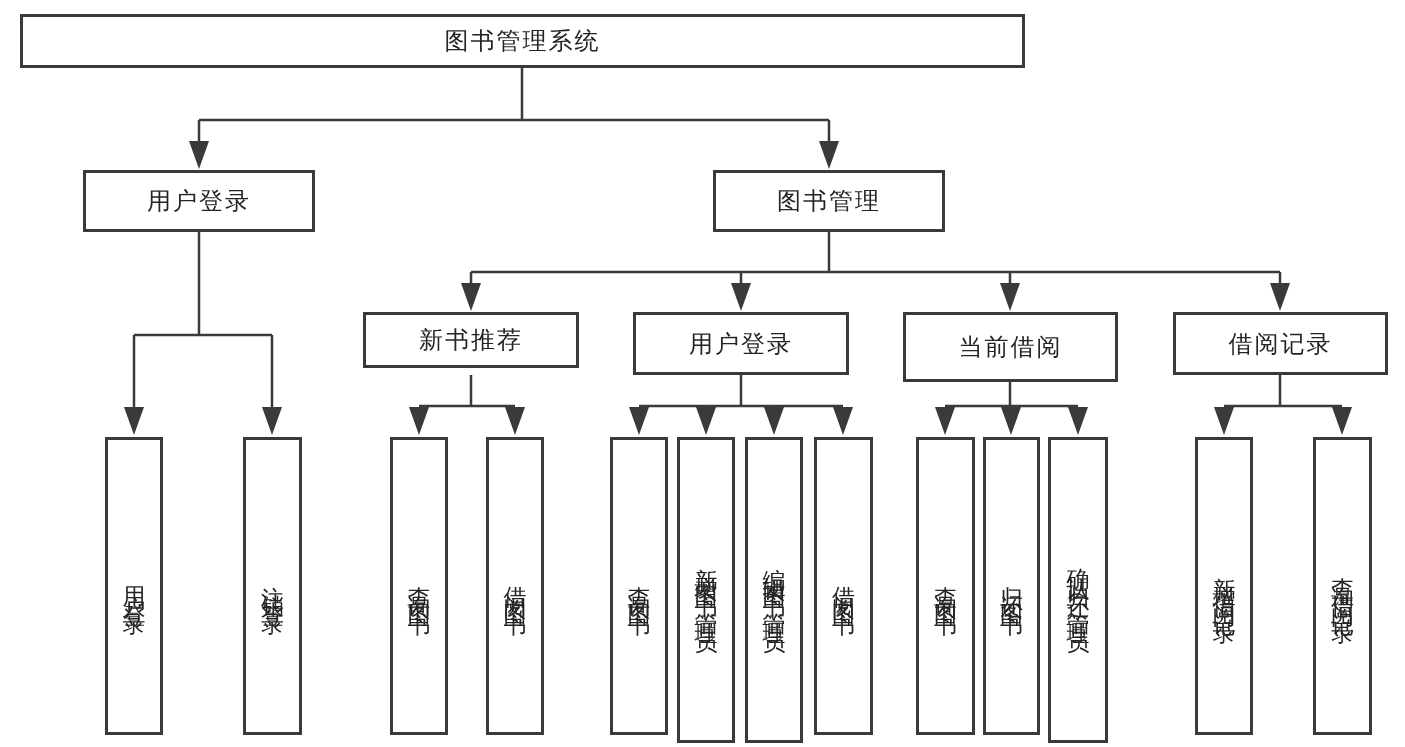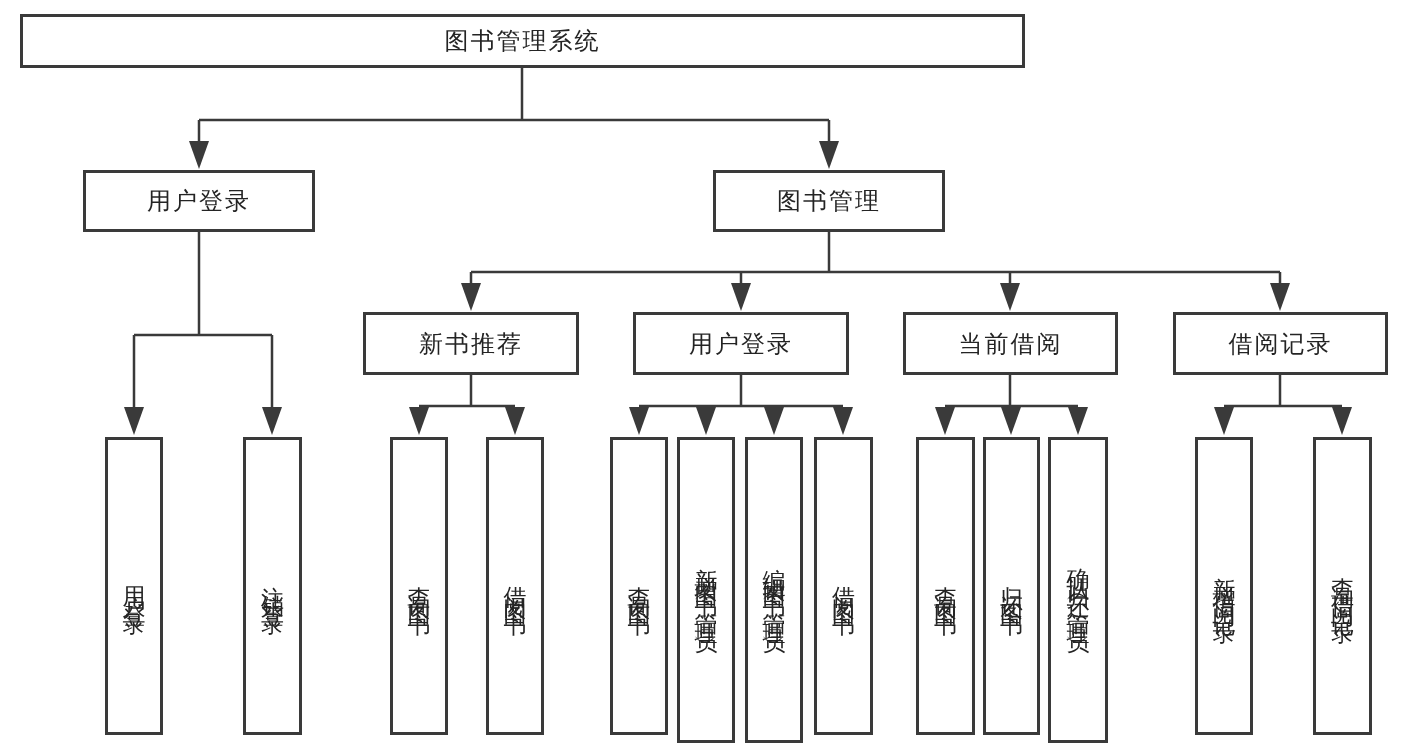--- a/index.html
+++ b/index.html
@@ -92,27 +92,27 @@
     <span>图书管理系统</span>
   </div>
 
   <div class="node h" style="left:83px;top:170px;width:232px;height:62px">
     <span>用户登录</span>
   </div>
   <div class="node h" style="left:713px;top:170px;width:232px;height:62px">
     <span>图书管理</span>
   </div>
 
-  <div class="node h" style="left:363px;top:312px;width:216px;height:63px">
+  <div class="node h" style="left:363px;top:312px;width:216px;height:56px">
     <span>新书推荐</span>
   </div>
   <div class="node h" style="left:633px;top:312px;width:216px;height:63px">
     <span>用户登录</span>
   </div>
-  <div class="node h" style="left:903px;top:312px;width:215px;height:63px">
+  <div class="node h" style="left:903px;top:312px;width:215px;height:70px">
     <span>当前借阅</span>
   </div>
   <div class="node h" style="left:1173px;top:312px;width:215px;height:63px">
     <span>借阅记录</span>
   </div>
 
   <div class="node v" style="left:105px;top:437px;width:58px;height:298px">
     <span>用户登录</span>
   </div>
   <div class="node v" style="left:243px;top:437px;width:59px;height:298px">

